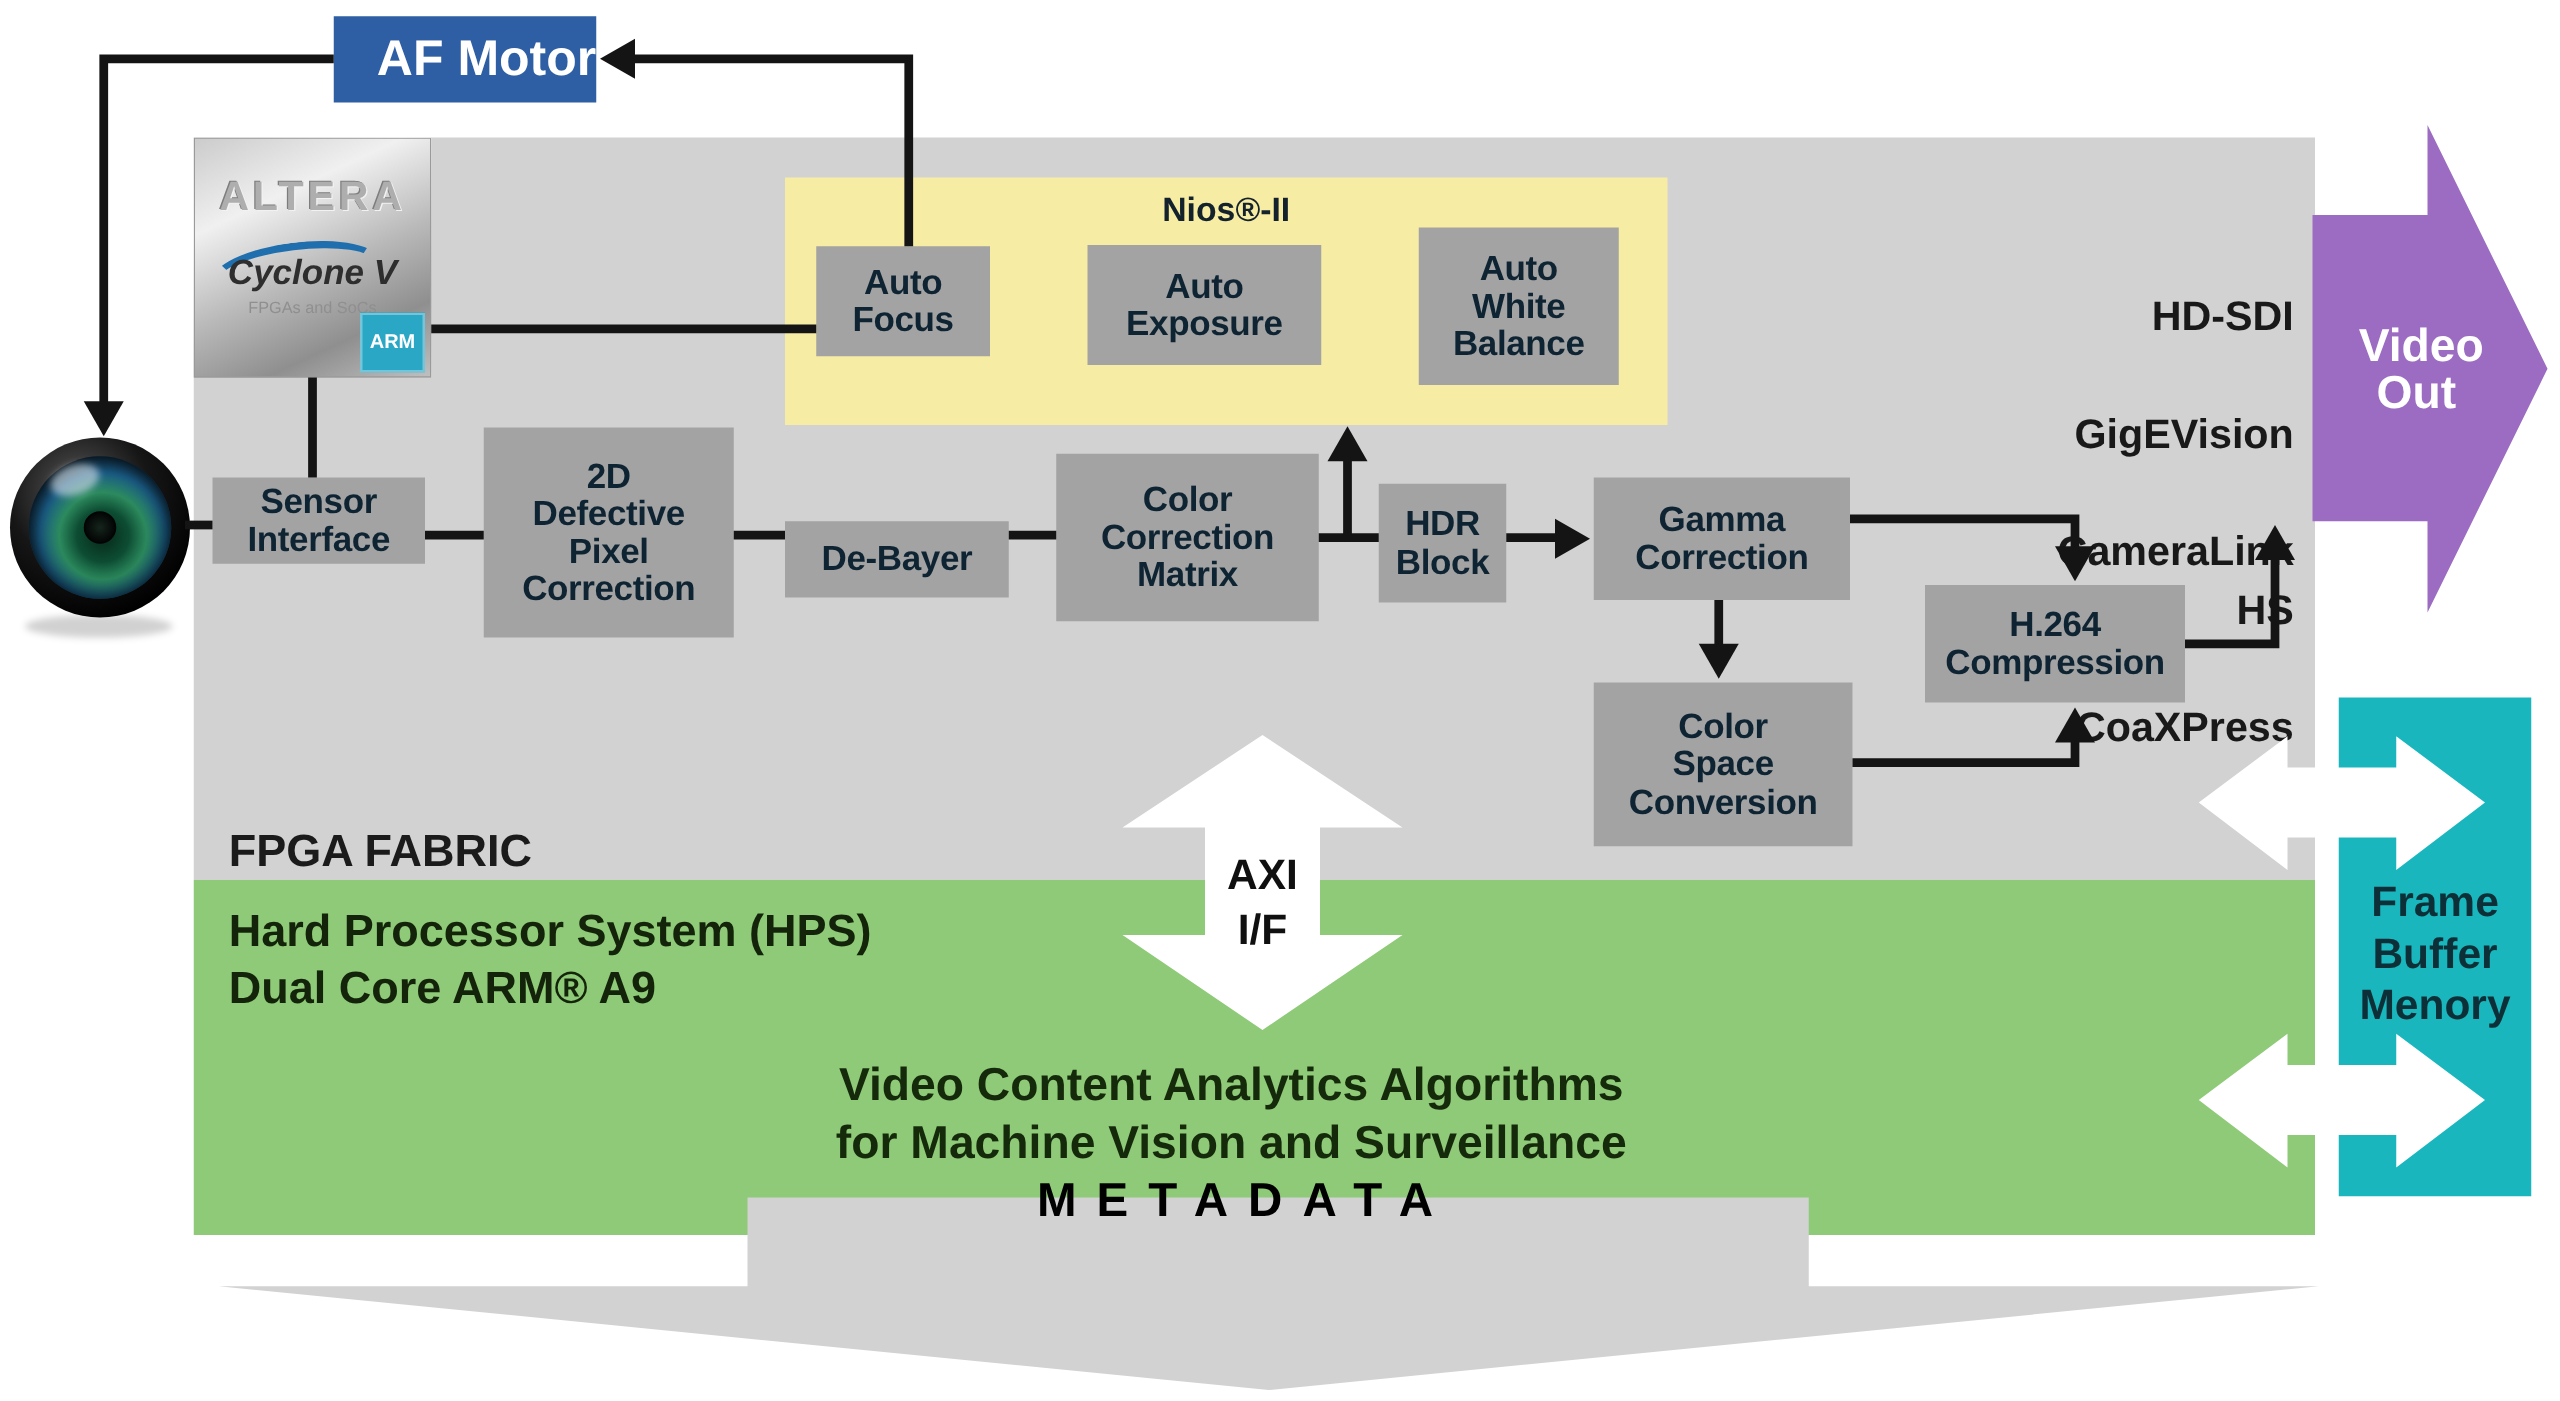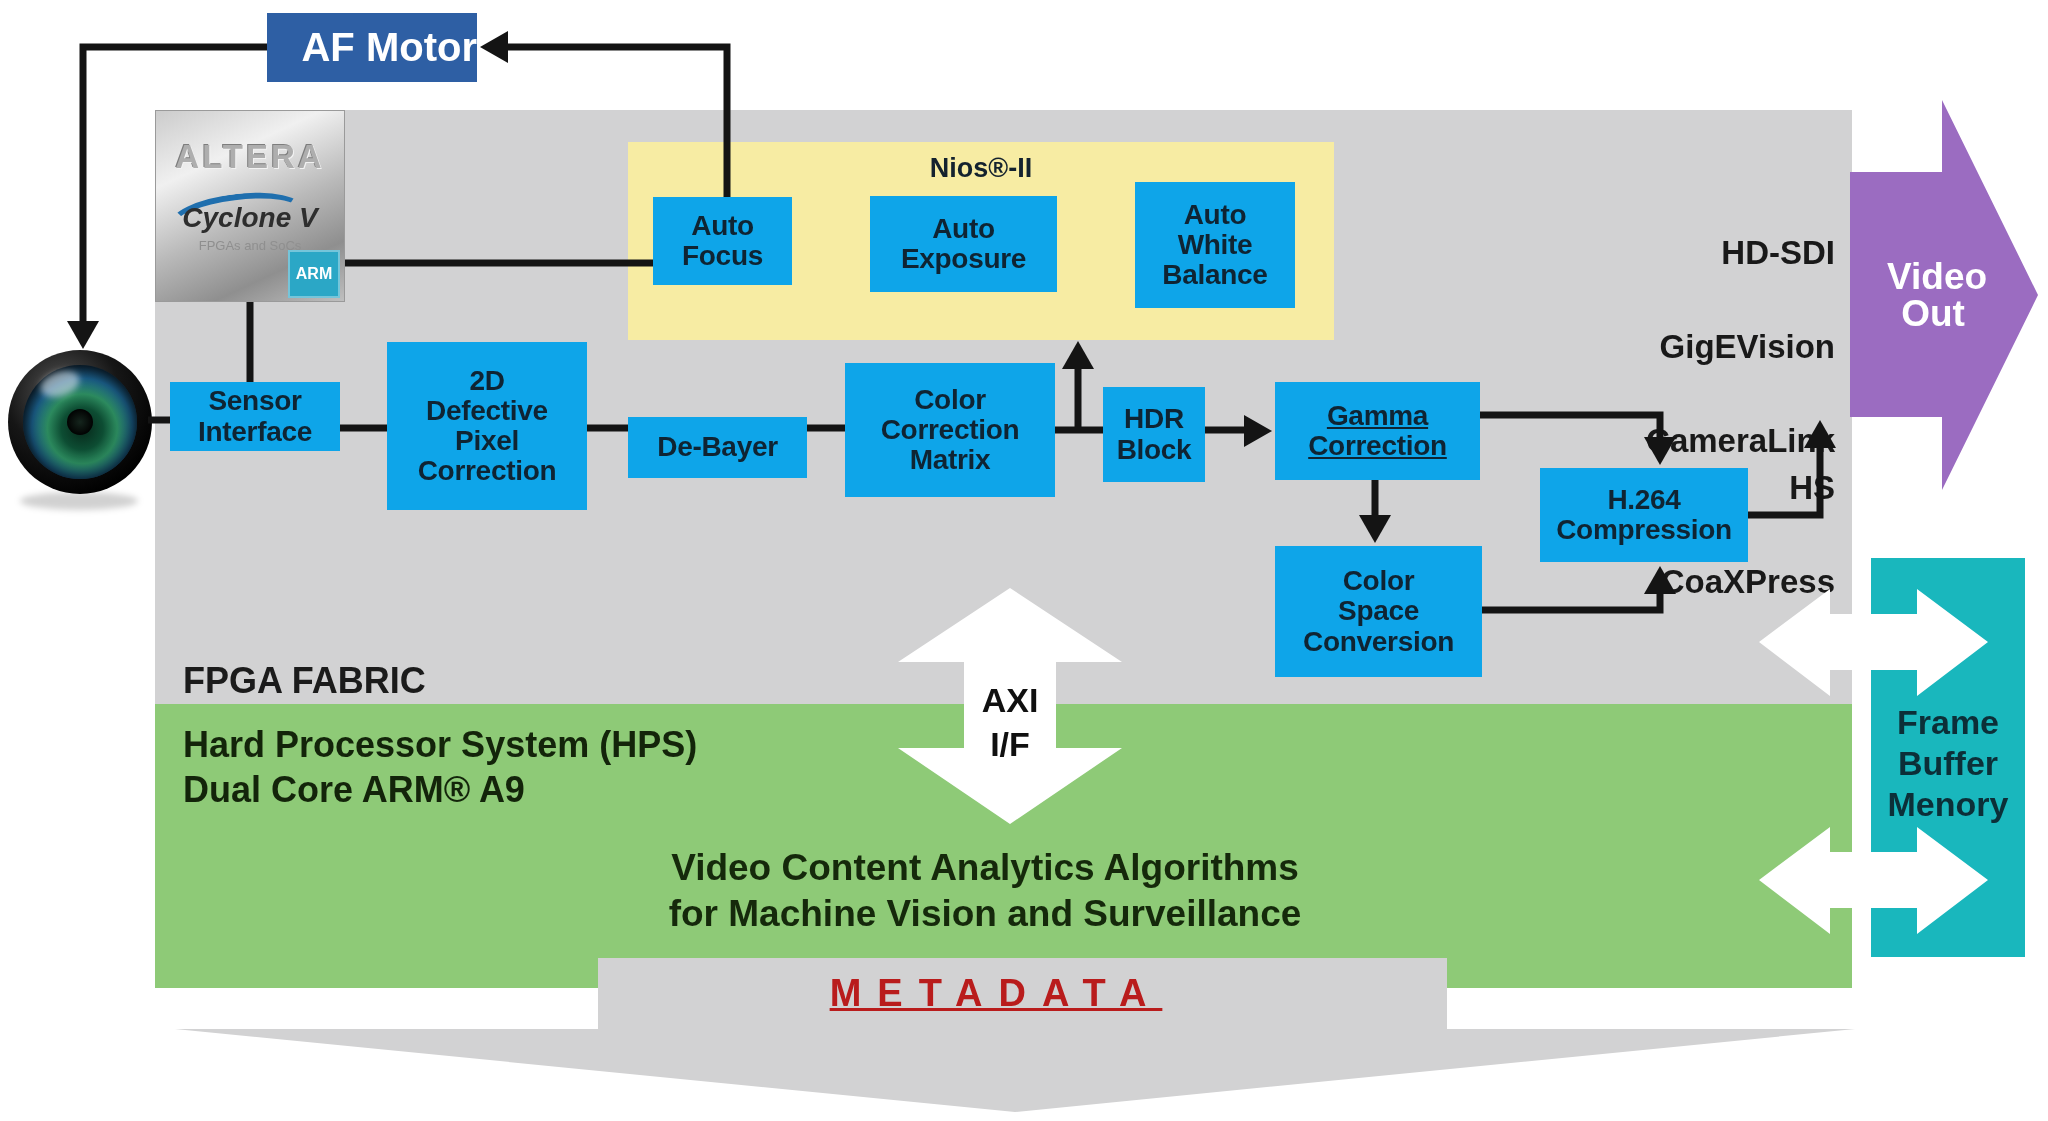--- a/index.html
+++ b/index.html
@@ -6,40 +6,40 @@
   .stage{position:relative;width:2048px;height:1121px;background:#fff;overflow:hidden;
          font-family:"Liberation Sans",sans-serif;font-weight:bold;}
   .abs{position:absolute;}
   .region{position:absolute;}
   .region-gray{left:155px;top:110px;width:1697px;height:594px;background:#d2d2d3;}
   .region-green{left:155px;top:704px;width:1697px;height:284px;background:#8eca77;}
   .yellowbox{left:628px;top:142px;width:706px;height:198px;background:#f7eca3;z-index:10;}
   .tealbox{left:1871px;top:558px;width:154px;height:399px;background:#19b7bd;z-index:20;}
   .afmotor{left:267px;top:13px;width:210px;height:69px;background:#2e5fa4;z-index:20;
            display:flex;align-items:center;justify-content:flex-end;color:#fff;font-size:40px;}
-  .box{position:absolute;background:#0ea5e9;color:#0f2433;display:flex;align-items:center;
+  .box{position:absolute;background:#a3a3a3;color:#0f2433;display:flex;align-items:center;
        justify-content:center;text-align:center;font-size:28px;line-height:1.08;
        white-space:pre-line;z-index:20;letter-spacing:-0.3px;}
   .svg-layer{position:absolute;left:0;top:0;z-index:40;pointer-events:none;}
   .lbl{position:absolute;white-space:pre-line;}
   .nios-lbl{left:628px;top:153px;width:706px;text-align:center;font-size:27px;color:#14222e;z-index:15;}
   .outputs{left:1600px;top:182px;width:235px;text-align:right;font-size:33px;line-height:47px;
            color:#191919;z-index:30;}
   .fpga-lbl{left:183px;top:660px;font-size:36px;color:#1b1b1b;z-index:30;}
   .hps-lbl{left:183px;top:722px;font-size:36px;line-height:45px;color:#13240a;z-index:30;}
   .analytics-lbl{left:505px;top:845px;width:960px;text-align:center;font-size:37px;line-height:46px;
                  color:#15290b;z-index:30;}
   .videoout-lbl{left:1887px;top:258px;width:92px;text-align:center;font-size:37px;line-height:37px;
                 color:#fff;z-index:50;}
   .fb-lbl{left:1871px;top:702px;width:154px;text-align:center;font-size:34px;line-height:41px;
           color:#0c2f38;z-index:50;}
   .axi-lbl{left:960px;top:678px;width:100px;text-align:center;font-size:34px;line-height:44px;
            color:#101010;z-index:50;}
-  .meta-lbl{left:688px;top:972px;width:600px;text-align:center;font-size:38px;letter-spacing:16px;
-            text-indent:16px;color:#b91c1c;z-index:50;text-decoration:underline;}
+  .meta-lbl{left:688px;top:940px;width:600px;text-align:center;font-size:38px;letter-spacing:16px;
+            text-indent:16px;color:#000000;z-index:50;}
   
   .chip{left:155px;top:110px;width:190px;height:192px;z-index:20;
         background:linear-gradient(155deg,#cbcbcb 0%,#f0f0f0 28%,#b9b9b9 55%,#8f8f8f 78%,#c0c0c0 100%);
         box-shadow:inset 0 0 0 1px #9a9a9a;}
   .chip-altera{position:absolute;left:0;top:28px;width:100%;text-align:center;font-size:33px;
                letter-spacing:3px;color:#aeaeae;text-shadow:1px 1px 0 #f2f2f2,-1px -1px 0 #7d7d7d;}
   .chip-swoosh{position:absolute;left:14px;top:84px;width:126px;height:36px;border:5px solid transparent;
                border-top:6px solid #1f6fae;border-radius:50%;transform:rotate(-7deg);}
   .chip-cyclone{position:absolute;left:0;top:92px;width:100%;text-align:center;font-size:28px;
                 font-style:italic;color:#2e2e2e;}
@@ -103,21 +103,21 @@
   <div class="box" style="left:387px;top:342px;width:200px;height:168px;">2D
 Defective
 Pixel
 Correction</div>
   <div class="box" style="left:628px;top:397px;width:179px;height:61px;margin-top:20px;">De-Bayer</div>
   <div class="box" style="left:845px;top:363px;width:210px;height:134px;">Color
 Correction
 Matrix</div>
   <div class="box" style="left:1103px;top:387px;width:102px;height:95px;">HDR
 Block</div>
-  <div class="box" style="left:1275px;top:382px;width:205px;height:98px;text-decoration:underline;">Gamma
+  <div class="box" style="left:1275px;top:382px;width:205px;height:98px;">Gamma
 Correction</div>
   <div class="box" style="left:1275px;top:546px;width:207px;height:131px;">Color
 Space
 Conversion</div>
   <div class="box" style="left:1540px;top:468px;width:208px;height:94px;">H.264
 Compression</div>
 
   <div class="lbl outputs">
     <div>HD-SDI</div>
     <div>GigEVision</div>

